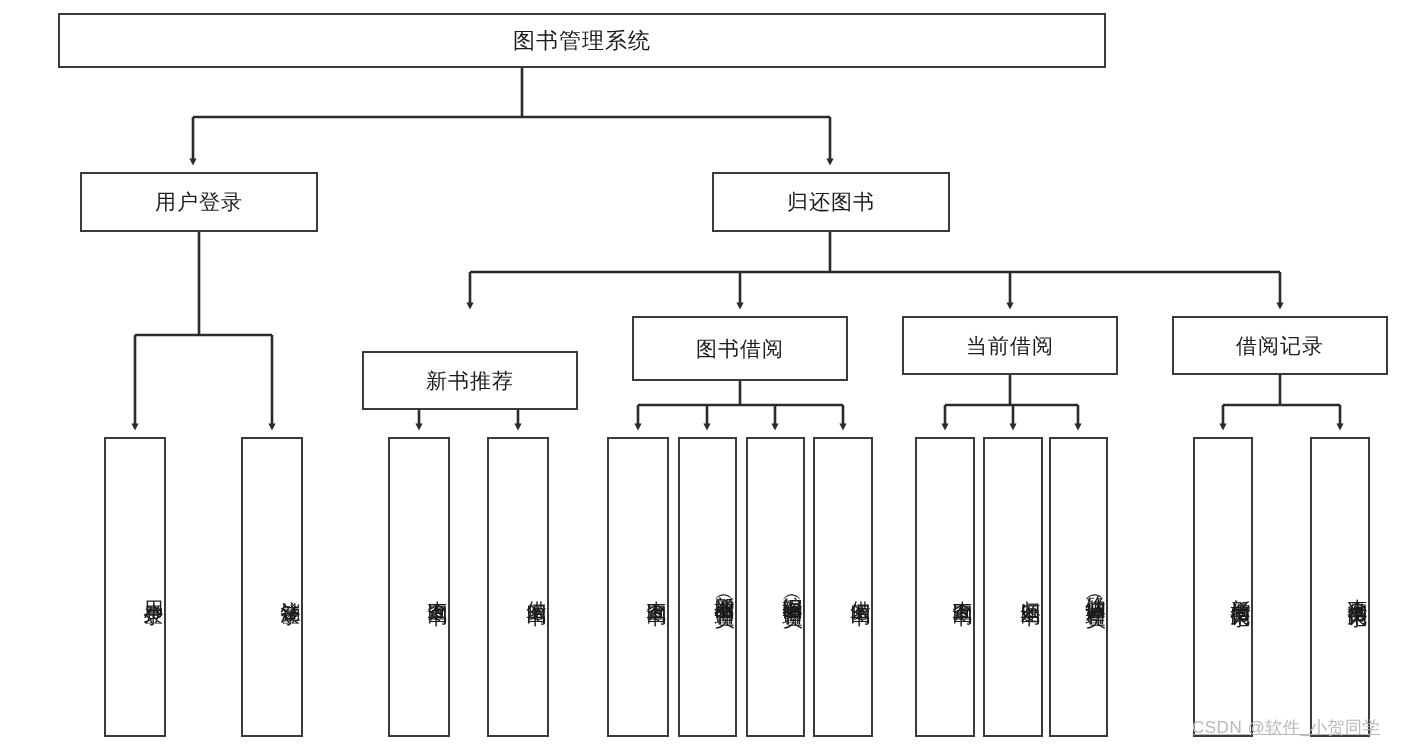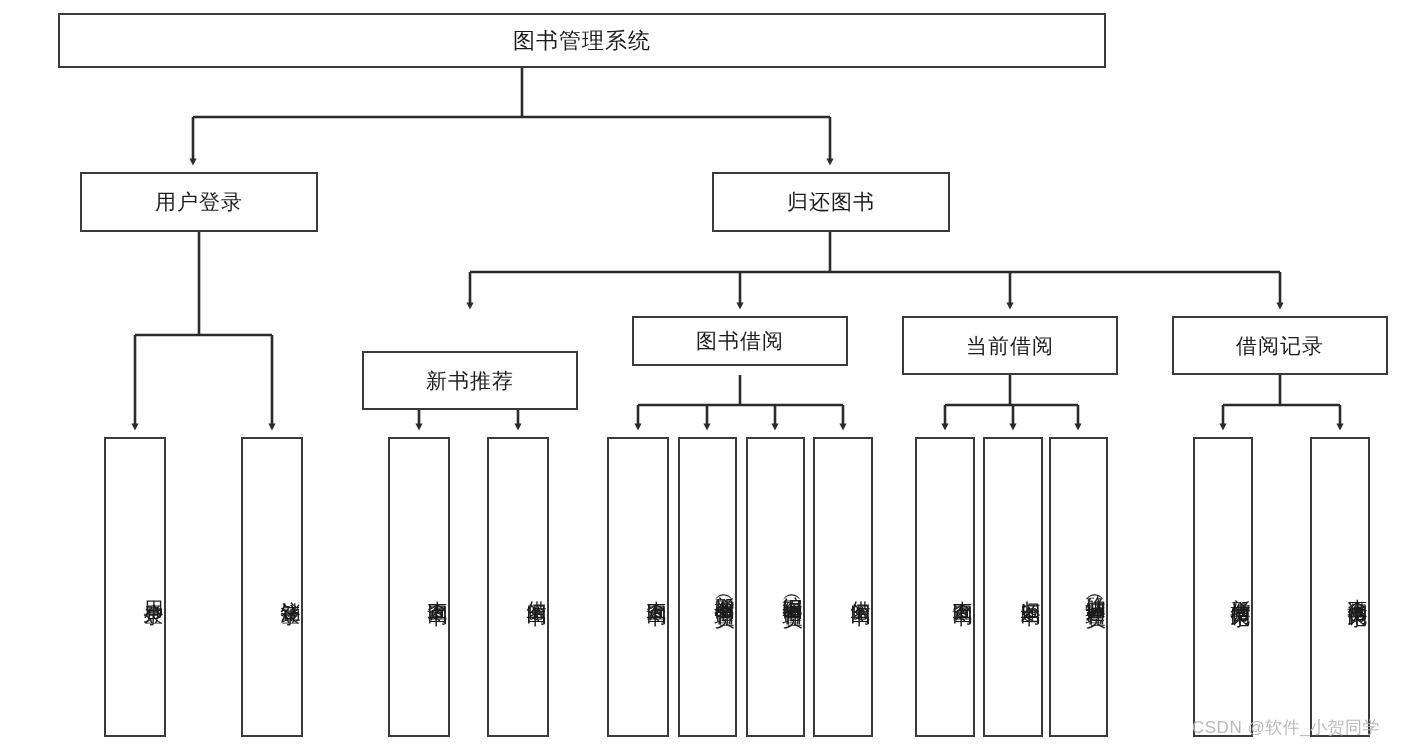--- a/index.html
+++ b/index.html
@@ -56,20 +56,21 @@
     width: 1405px;
     height: 747px;
     pointer-events: none;
   }
   .watermark {
     position: absolute;
     font-size: 17px;
     color: #b9b9b9;
     white-space: nowrap;
     letter-spacing: 0.5px;
+    text-decoration: underline;
   }
 </style>
 </head>
 <body>
 
 <div id="canvas">
 
   <svg class="edges" viewBox="0 0 1405 747">
     <defs>
       <marker id="arrow" markerWidth="9" markerHeight="9" refX="4.2" refY="4.2" orient="auto" markerUnits="userSpaceOnUse">
@@ -127,21 +128,21 @@
   <div class="node horiz" style="left:80px; top:172px; width:238px; height:60px;">
     <span>用户登录</span>
   </div>
   <div class="node horiz" style="left:712px; top:172px; width:238px; height:60px;">
     <span>归还图书</span>
   </div>
 
   <div class="node horiz" style="left:362px; top:316px; width:216px; height:59px;margin-top:35px;">
     <span>新书推荐</span>
   </div>
-  <div class="node horiz" style="left:632px; top:316px; width:216px; height:50px;align-items:center;">
+  <div class="node horiz" style="left:632px; top:316px; width:216px; height:65px;align-items:center;">
     <span>图书借阅</span>
   </div>
   <div class="node horiz" style="left:902px; top:316px; width:216px; height:59px;">
     <span>当前借阅</span>
   </div>
   <div class="node horiz" style="left:1172px; top:316px; width:216px; height:59px;">
     <span>借阅记录</span>
   </div>
 
   <div class="node vert" style="left:104px; top:437px; width:62px; height:300px;">

